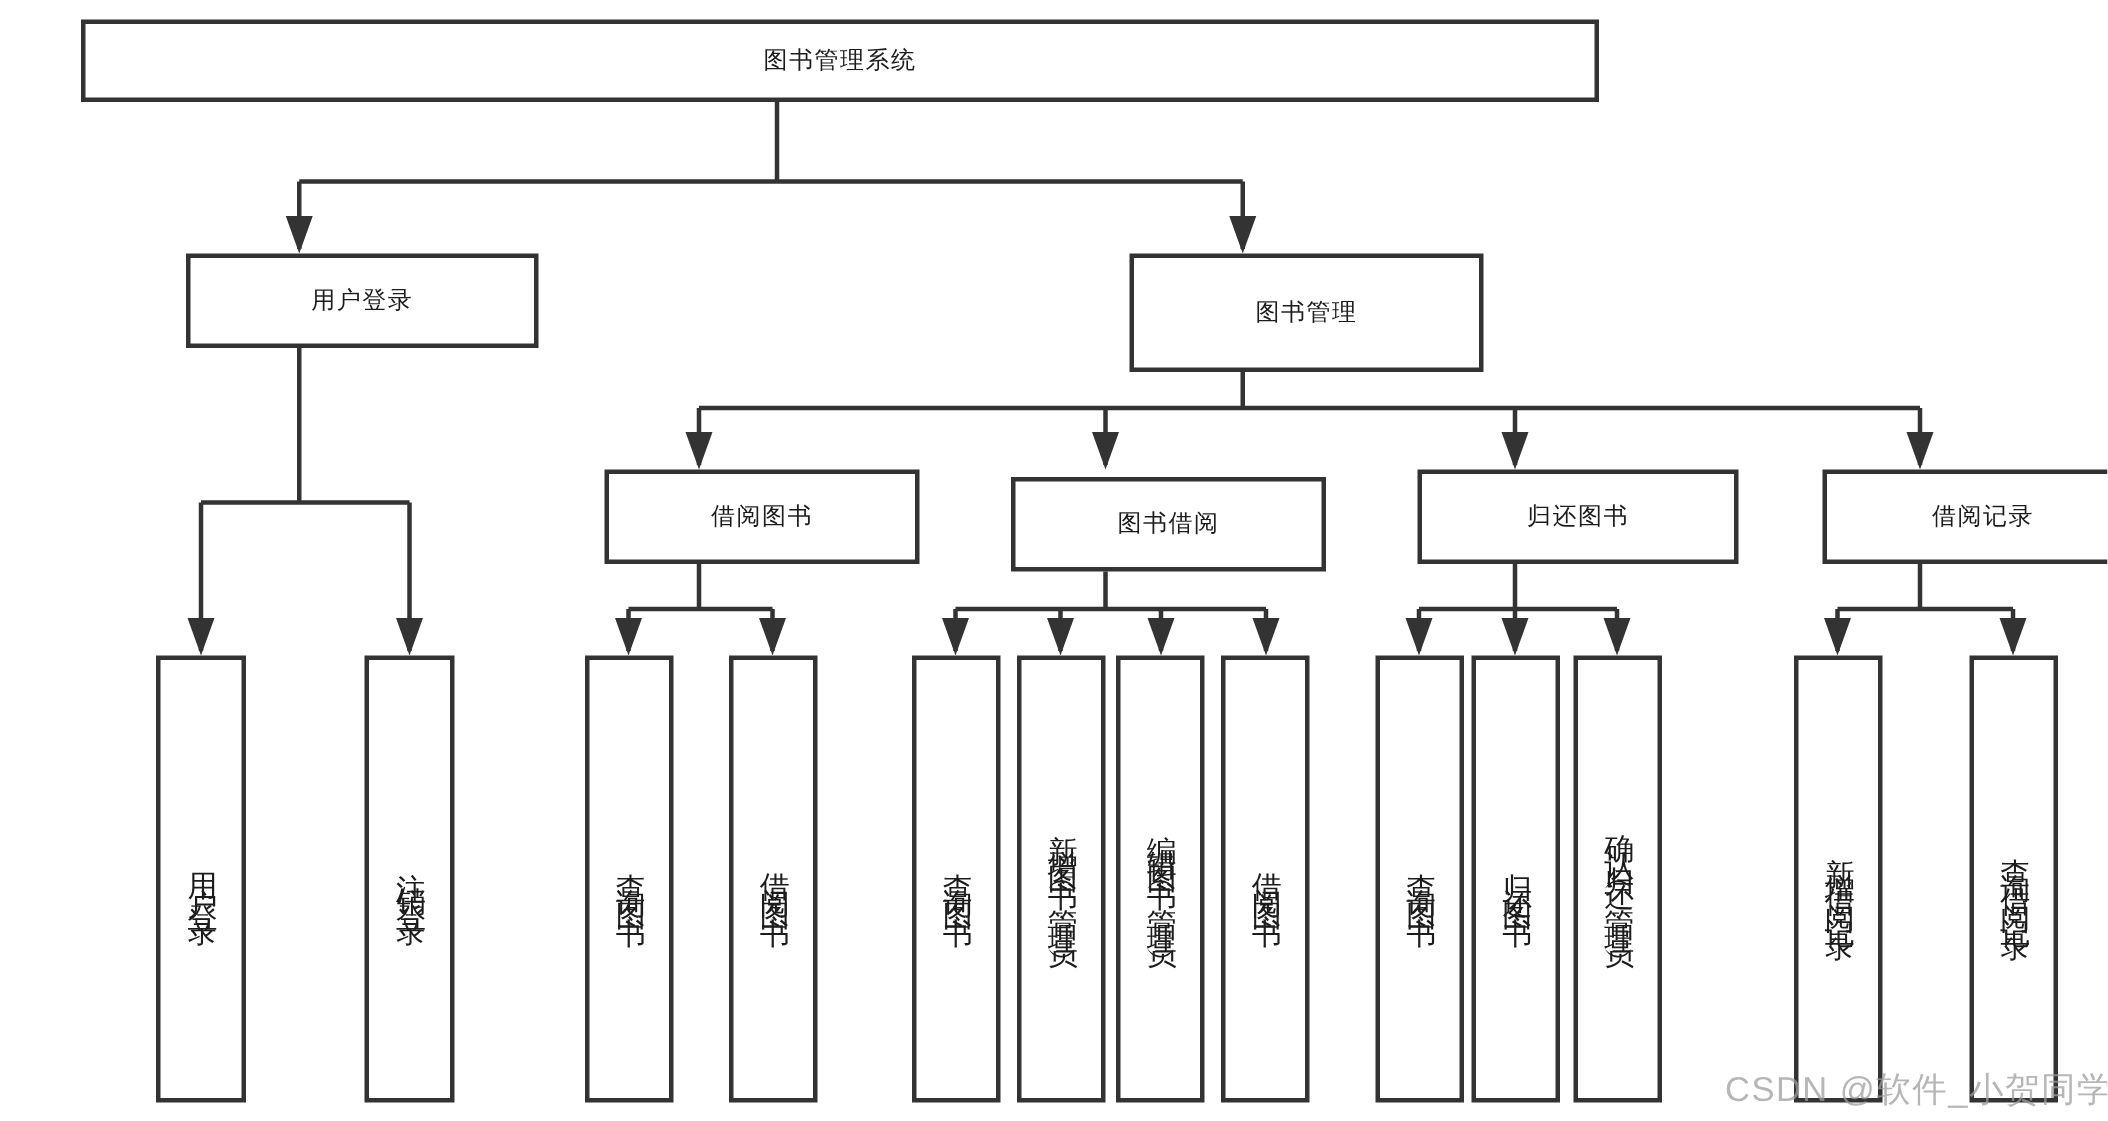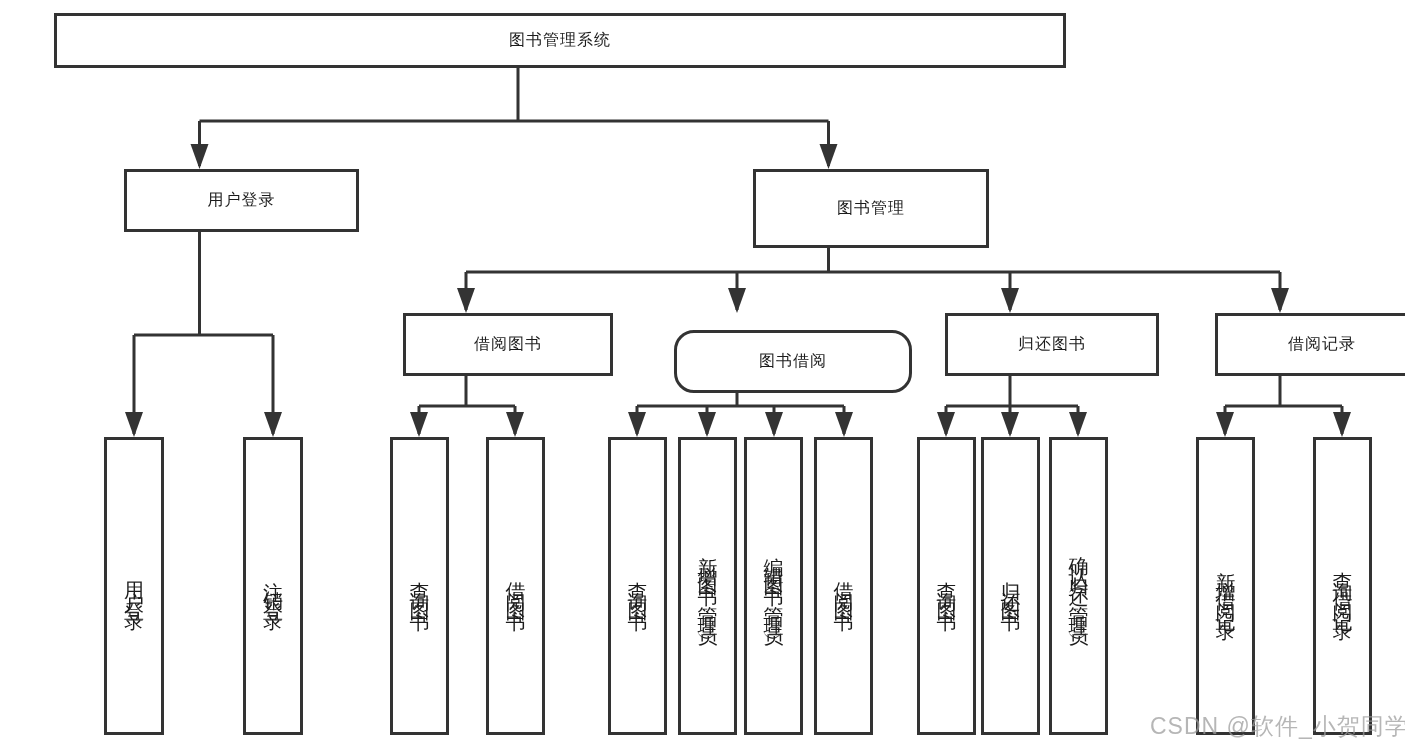--- a/index.html
+++ b/index.html
@@ -84,21 +84,21 @@
   <div class="node h" style="left:82px;top:169px;width:235px;height:63px;">
     <span>用户登录</span>
   </div>
   <div class="node h" style="left:711px;top:169px;width:236px;height:79px;">
     <span>图书管理</span>
   </div>
 
   <div class="node h" style="left:361px;top:313px;width:210px;height:63px;">
     <span>借阅图书</span>
   </div>
-  <div class="node h" style="left:632px;top:330px;width:238px;height:63px;border-radius:20px;">
+  <div class="node h" style="left:632px;top:318px;width:210px;height:63px;">
     <span>图书借阅</span>
   </div>
   <div class="node h" style="left:903px;top:313px;width:214px;height:63px;">
     <span>归还图书</span>
   </div>
   <div class="node h" style="left:1173px;top:313px;width:214px;height:63px;">
     <span>借阅记录</span>
   </div>
 
   <div class="node v" style="left:104px;top:437px;width:60px;height:298px;">

